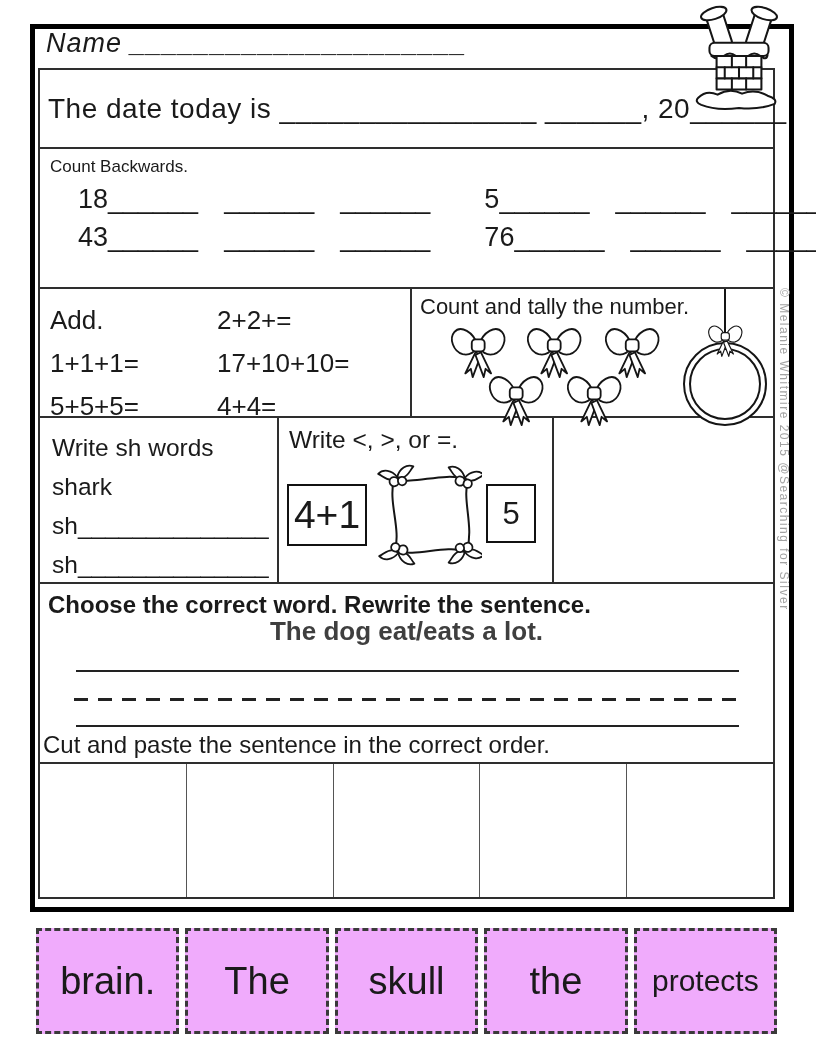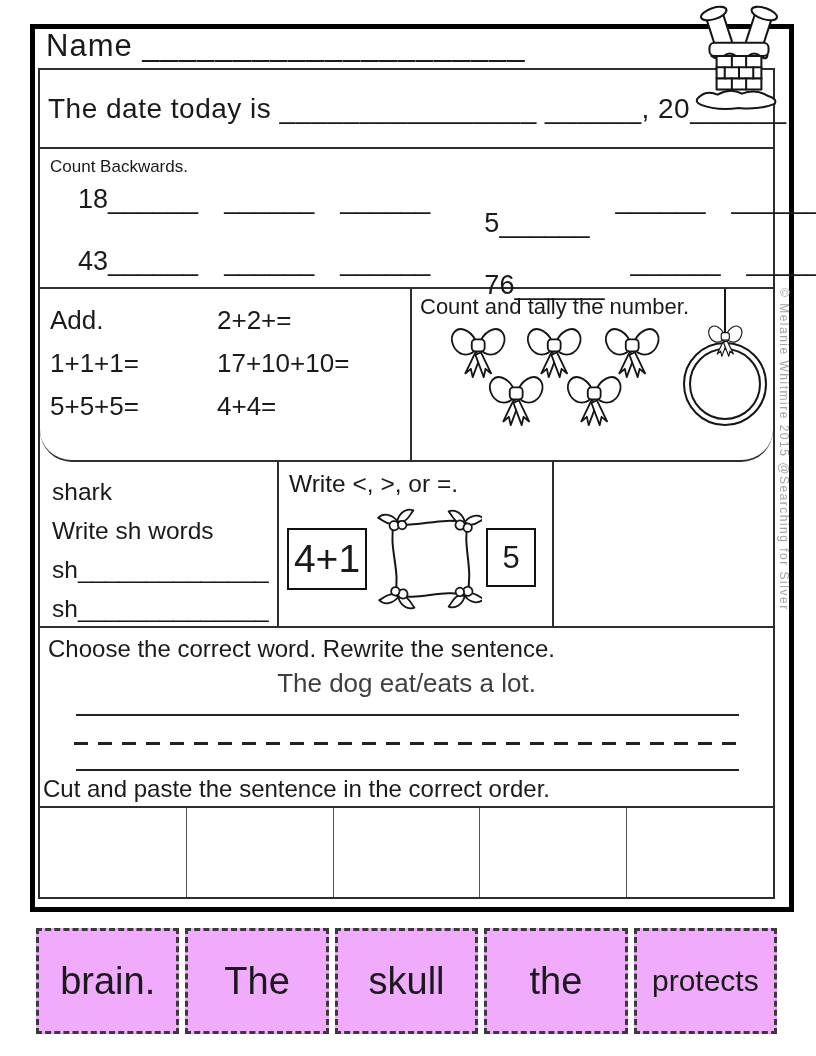--- a/index.html
+++ b/index.html
@@ -1,34 +1,34 @@
 <!DOCTYPE html>
 <html><head>
 <meta charset="utf-8">
 <style>
   * { margin:0; padding:0; box-sizing:border-box; }
   html,body { width:816px; height:1056px; background:#ffffff; font-family:"Liberation Sans","DejaVu Sans",sans-serif; color:#1a1a1a; }
   .page { position:relative; width:816px; height:1056px; overflow:hidden; background:#fff; }
 
   .outer-border { position:absolute; left:30px; top:24px; width:764px; height:888px; border:5px solid #000; }
 
-  .name-row { position:absolute; left:46px; top:28px; font-size:31px; letter-spacing:1px; white-space:nowrap; z-index:2; }
+  .name-row { position:absolute; left:46px; top:28px; font-size:27px; letter-spacing:1px; white-space:nowrap; z-index:2;font-style:italic; }
 
   .chimney-svg { position:absolute; left:686px; top:2px; width:106px; height:110px; z-index:3; }
 
   .inner-box { position:absolute; left:38px; top:68px; width:737px; height:831px; border:2px solid #2e2e2e; display:flex; flex-direction:column; background:#fff; }
 
   .row-date { height:79px; border-bottom:2px solid #2e2e2e; display:flex; align-items:center; padding-left:8px; font-size:28px; letter-spacing:0.5px; white-space:nowrap; }
 
   .row-cb { height:140px; border-bottom:2px solid #2e2e2e; }
   .cb-title { font-size:17px; padding:8px 0 0 10px; }
   .cb-line { display:flex; gap:26px; padding-left:38px; margin-top:7px; font-size:27px; white-space:nowrap; }
-  .cb-gap { margin-left:28px;margin-top:24px; }
-
-  .row-at { height:173px; border-bottom:2px solid #2e2e2e; display:flex;border-radius:32px; }
+  .cb-gap { margin-left:28px; }
+
+  .row-at { height:129px; border-bottom:2px solid #2e2e2e; display:flex; }
   .add-cell { width:372px; border-right:2px solid #2e2e2e; padding:10px 0 0 10px; font-size:26px; }
   .add-row { display:flex; height:43px; align-items:center; }
   .add-c1 { width:167px; }
   .tally-cell { flex:1; position:relative; }
   .tally-title { position:absolute; top:5px; left:8px; font-size:22px; z-index:2; white-space:nowrap; }
   .tally-art { position:absolute; left:0; top:0; width:363px; height:139px; z-index:1; }
 
   .row-three { height:166px; border-bottom:2px solid #2e2e2e; display:flex; }
   .sh-cell { width:239px; border-right:2px solid #2e2e2e; padding:10px 0 0 12px; font-size:24.5px; line-height:39px; white-space:nowrap; }
   .cmp-cell { width:275px; border-right:2px solid #2e2e2e; position:relative; }
@@ -36,23 +36,23 @@
   .cmp-left { position:absolute; left:8px; top:66px; width:80px; height:62px; border:2.5px solid #111; display:flex; align-items:center; justify-content:center; font-size:39px; background:#fff; }
   .holly-svg { position:absolute; left:97px; top:44px; width:106px; height:104px; }
   .cmp-right { position:absolute; left:207px; top:66px; width:50px; height:59px; border:2.5px solid #111; display:flex; align-items:center; justify-content:center; font-size:31px; background:#fff; }
   .sound-cell { flex:1; position:relative; }
   .sound-title { position:absolute; top:8px; left:12px; font-size:24.5px; white-space:nowrap; }
   .sun-svg { position:absolute; left:66px; top:36px; width:88px; height:76px; }
   .sound-boxes { position:absolute; left:14px; top:112px; display:flex; }
   .sound-box { width:64px; height:44px; border:2px solid #222; margin-left:-2px; background:#fff; }
   .sound-box:first-child { margin-left:0; }
 
-  .row-rewrite { height:144px; position:relative; }
+  .row-rewrite { height:144px; position:relative;font-weight:bold; }
   .rw-title { position:absolute; top:7px; left:8px; font-size:24px; white-space:nowrap; }
-  .rw-sentence { position:absolute; top:40px; left:0; width:100%; text-align:center; font-size:26px; color:#3f3f3f; }
+  .rw-sentence { position:absolute; top:32px; left:0; width:100%; text-align:center; font-size:26px; color:#3f3f3f; }
   .wline { position:absolute; left:36px; right:34px; height:0; border-top:2px solid #222; }
   .wline-dashed { position:absolute; left:34px; right:32px; height:2.5px; background:repeating-linear-gradient(90deg,#222 0 14px,transparent 14px 24px); }
 
   .cp-header { height:36px; border-bottom:2px solid #2e2e2e; font-size:24px; display:flex; align-items:center; padding-left:3px; white-space:nowrap; }
   .cp-grid { flex:1; display:flex; }
   .cp-cell { flex:1; border-right:1.5px solid #555; background:#fff; }
   .cp-cell:last-child { border-right:none; }
 
   .watermark { position:absolute; left:777px; top:288px; font-size:12px; color:#a3a3a3; writing-mode:vertical-rl; text-orientation:sideways; letter-spacing:1.5px; white-space:nowrap; z-index:2; }
 
@@ -161,22 +161,22 @@
           <use href="#bowShape" transform="translate(110,32) scale(0.92)"></use>
           <use href="#bowShape" transform="translate(188,32) scale(0.92)"></use>
           <use href="#bowShape" transform="translate(72,80) scale(0.92)"></use>
           <use href="#bowShape" transform="translate(150,80) scale(0.92)"></use>
         </svg>
       </div>
     </div>
 
     <div class="row-three">
       <div class="sh-cell">
+        <div>Write sh words</div>
         <div>shark</div>
-        <div>Write sh words</div>
         <div>sh______________</div>
         <div>sh______________</div>
       </div>
       <div class="cmp-cell">
         <div class="cmp-title">Write &lt;, &gt;, or =.</div>
         <div class="cmp-left">4+1</div>
         <svg class="holly-svg" viewBox="0 0 106 102">
           <defs>
             <g id="hollyCluster">
               <path class="thin" d="M0,1 C-4,-7 -12,-10 -18,-6 C-13,-2 -11,3 -4,3 Z"></path>

